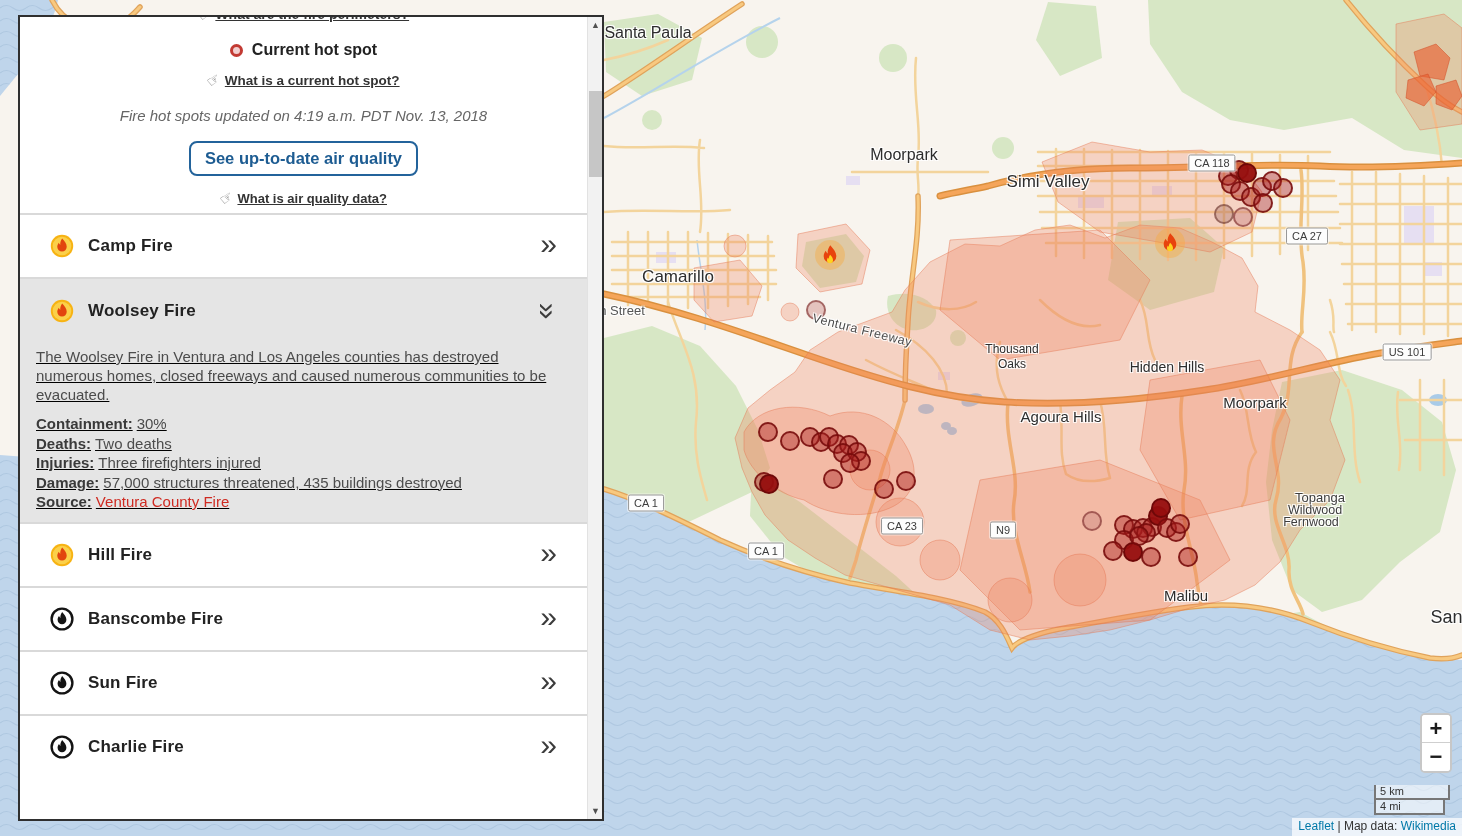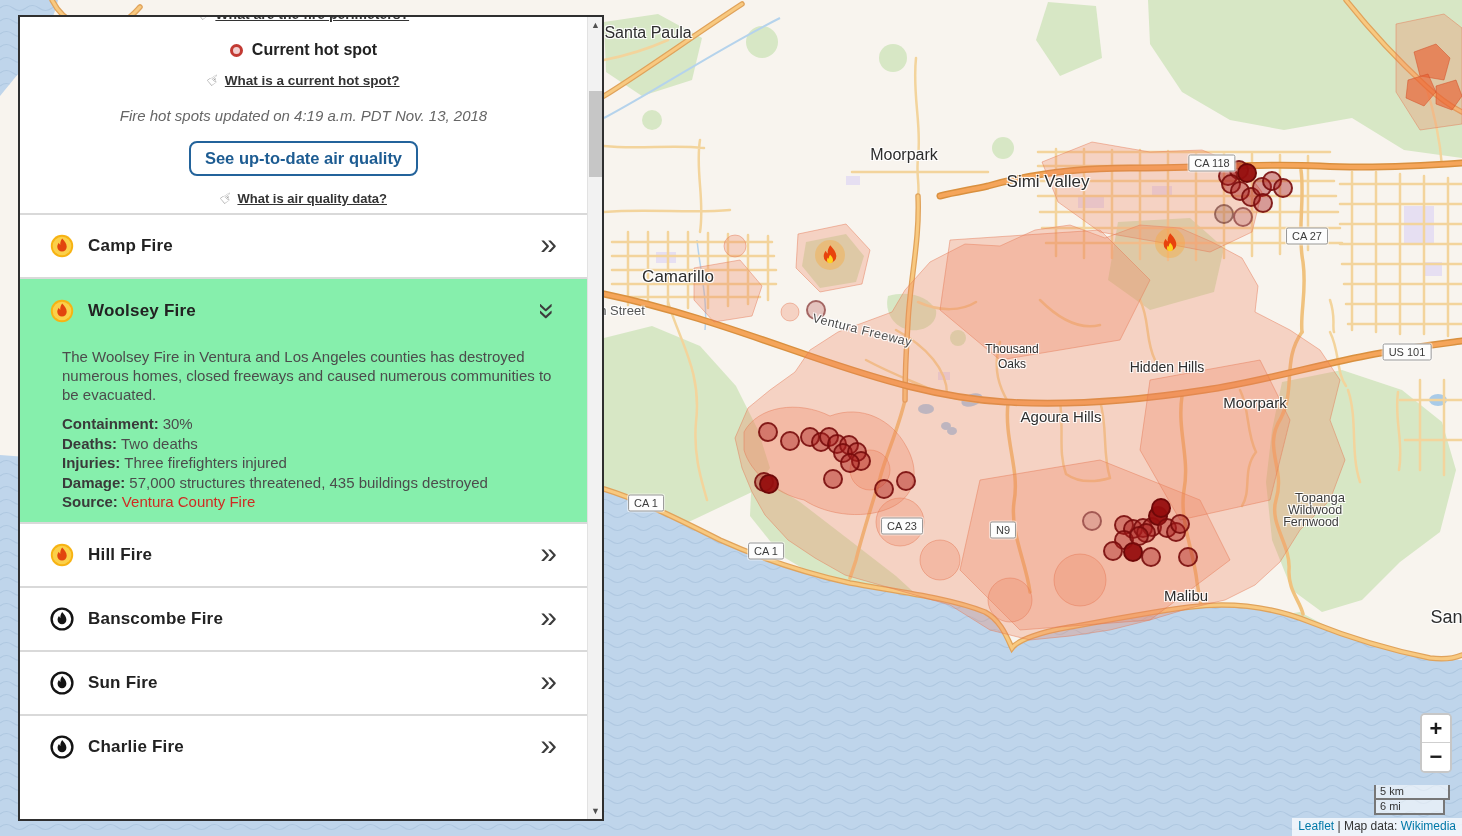--- a/index.html
+++ b/index.html
@@ -62,23 +62,23 @@
 
   .fire-row { height:64px; display:flex; align-items:center; padding:0 30px;
     border-top:2px solid #d9d9d9; background:#fff; cursor:pointer; }
   .fire-row .fname, .exp-head .fname { margin-left:14px; font-size:17px; font-weight:bold;
     color:#222; letter-spacing:.2px; }
   .chev { margin-left:auto; font-size:30px; color:#3c3c3c; line-height:0;
     transform:translateY(-2px); }
   .chev.down { transform:rotate(90deg) translateY(0); }
   .fire-ico { width:24px; height:24px; flex:0 0 24px; }
 
-  .expanded { background:#86efac; border-top:2px solid #d9d9d9; }
+  .expanded { background:#e5e5e5; border-top:2px solid #d9d9d9; }
   .exp-head { height:64px; display:flex; align-items:center; padding:0 30px; cursor:pointer; }
-  .exp-body { padding:2px 30px 10px 42px; }
+  .exp-body { padding:2px 30px 10px 16px;text-decoration:underline; }
   .exp-desc { font-size:15px; line-height:19px; color:#4c4c4c; margin:2px 0 10px; }
   .detail-line { font-size:15px; line-height:19.5px; color:#4c4c4c; }
   .detail-line b { color:#3a3a3a; margin-right:4px; }
   .src-link { color:#cf2b22; cursor:pointer; }
 
   
   .sbar { position:absolute; right:0; top:0; bottom:0; width:15px; background:#f2f2f2;
     border-left:1px solid #e2e2e2; }
   .sbar .arrow { position:absolute; left:0; width:15px; height:16px; display:flex;
     align-items:center; justify-content:center; font-size:9px; color:#505050; cursor:pointer; }
@@ -301,21 +301,21 @@
         <div class="shield" style="left: 766px; top: 551px;">CA 1</div>
       </div>
 
     <div class="zoom-ctl">
       <div class="zoom-btn">+</div>
       <div class="zoom-btn">−</div>
     </div>
 
     <div class="scale-ctl">
       <div class="scale-line km">5 km</div>
-      <div class="scale-line mi">6 mi</div>
+      <div class="scale-line mi">4 mi</div>
     </div>
 
     <div class="attribution"><span class="attr-link">Leaflet</span><span> | Map data: </span><span class="attr-link">Wikimedia</span></div>
   </div>
 
   <div class="panel">
     <div class="panel-content">
 
       <div class="top-block">
         <div class="cut-link-row">

